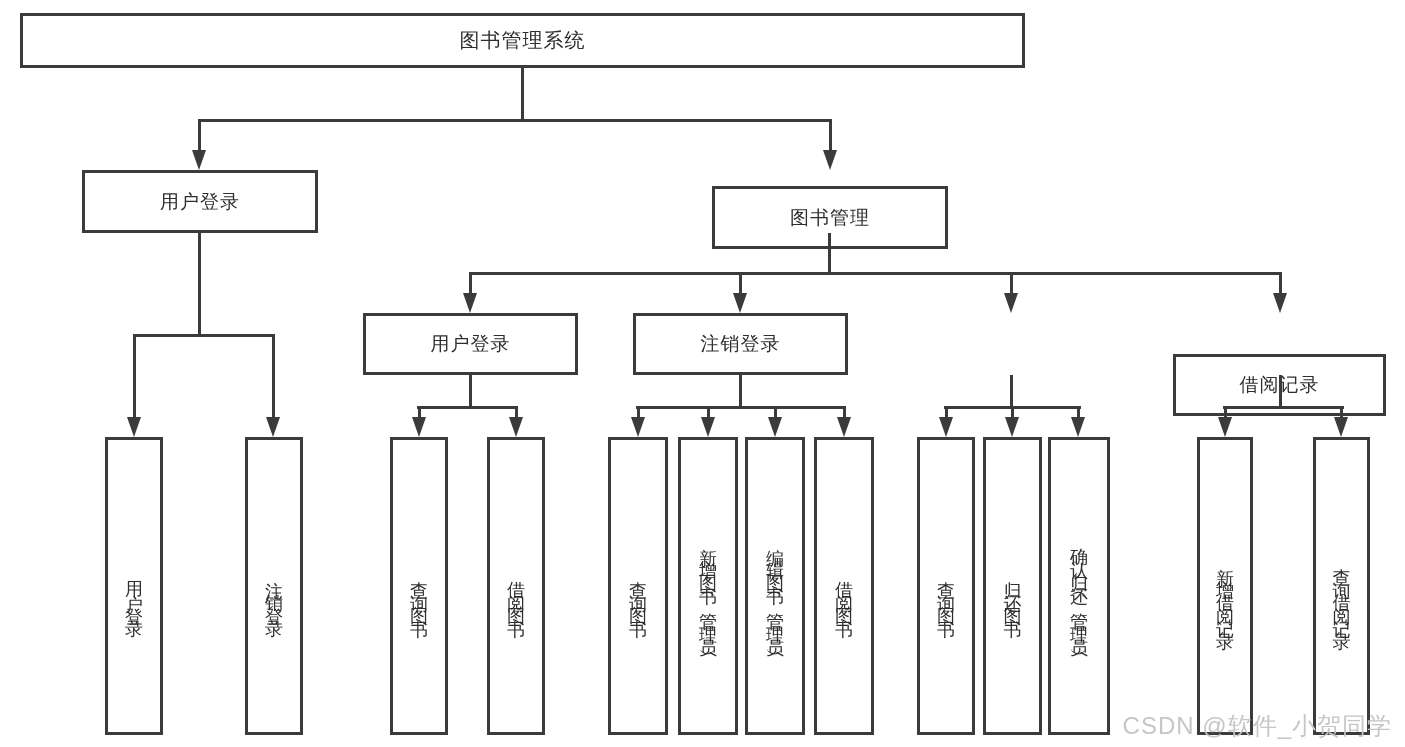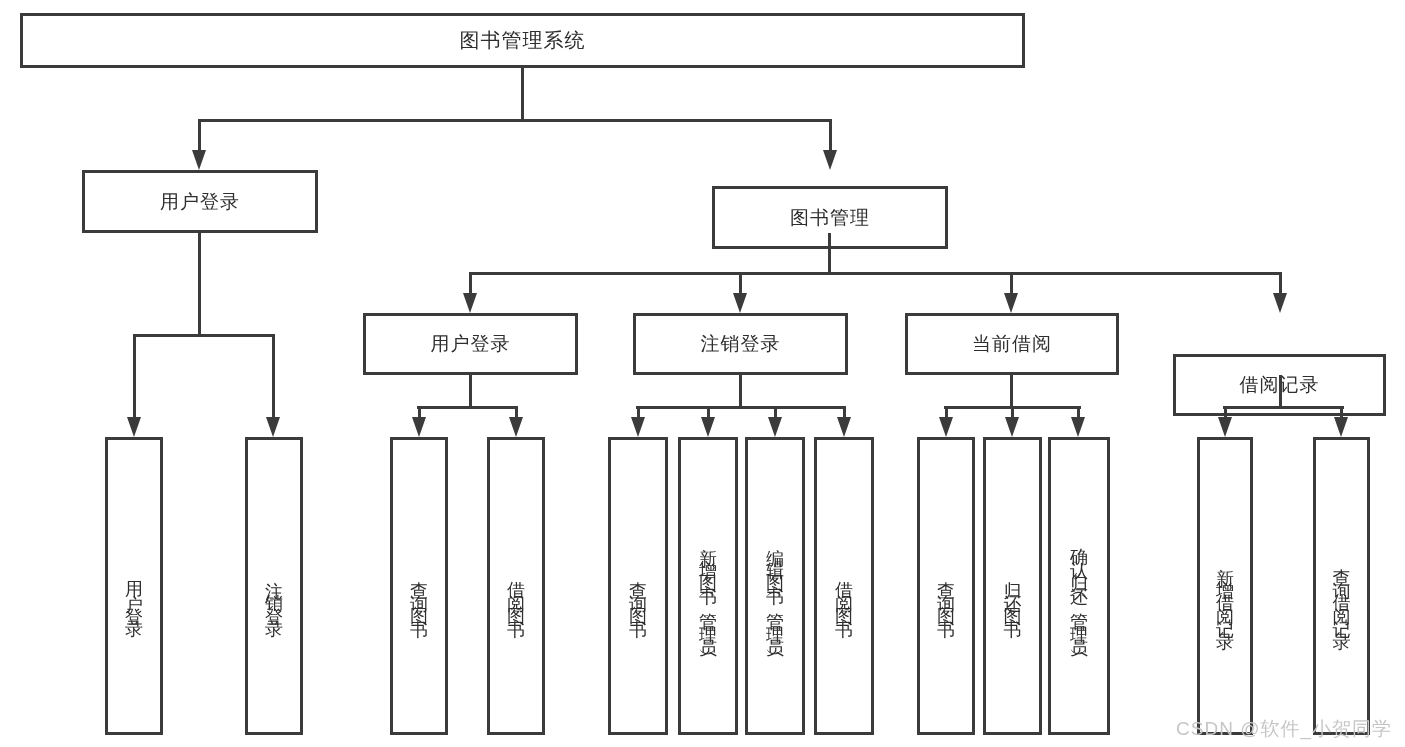--- a/index.html
+++ b/index.html
@@ -44,21 +44,21 @@
     position: absolute;
     width: 0; height: 0;
     border-left: 7px solid transparent;
     border-right: 7px solid transparent;
     border-top: 20px solid #3b3b3b;
   }
   .watermark {
     position: absolute;
     right: 13px;
     bottom: 5px;
-    font-size: 19px;
+    font-size: 24px;
     color: #c6c6c6;
     letter-spacing: 1px;
     white-space: nowrap;
   }
 </style>
 </head>
 <body>
 
 <div class="canvas">
 
@@ -71,23 +71,20 @@
   </div>
   <div class="node" style="left:712px; top:170px; width:236px; height:63px;margin-top:16px;">
     <span class="hlabel">图书管理</span>
   </div>
 
   <div class="node" style="left:363px; top:313px; width:215px; height:62px;">
     <span class="hlabel">用户登录</span>
   </div>
   <div class="node" style="left:633px; top:313px; width:215px; height:62px;">
     <span class="hlabel">注销登录</span>
-  </div>
-  <div class="node" style="left:905px; top:313px; width:214px; height:62px;">
-    <span class="hlabel">当前借阅</span>
   </div>
   <div class="node" style="left:1173px; top:313px; width:213px; height:62px;margin-top:41px;">
     <span class="hlabel">借阅记录</span>
   </div>
 
   <div class="node" style="left:105px; top:437px; width:58px; height:298px;">
     <span class="vlabel">用户登录</span>
   </div>
   <div class="node" style="left:245px; top:437px; width:58px; height:298px;">
     <span class="vlabel">注销登录</span>

